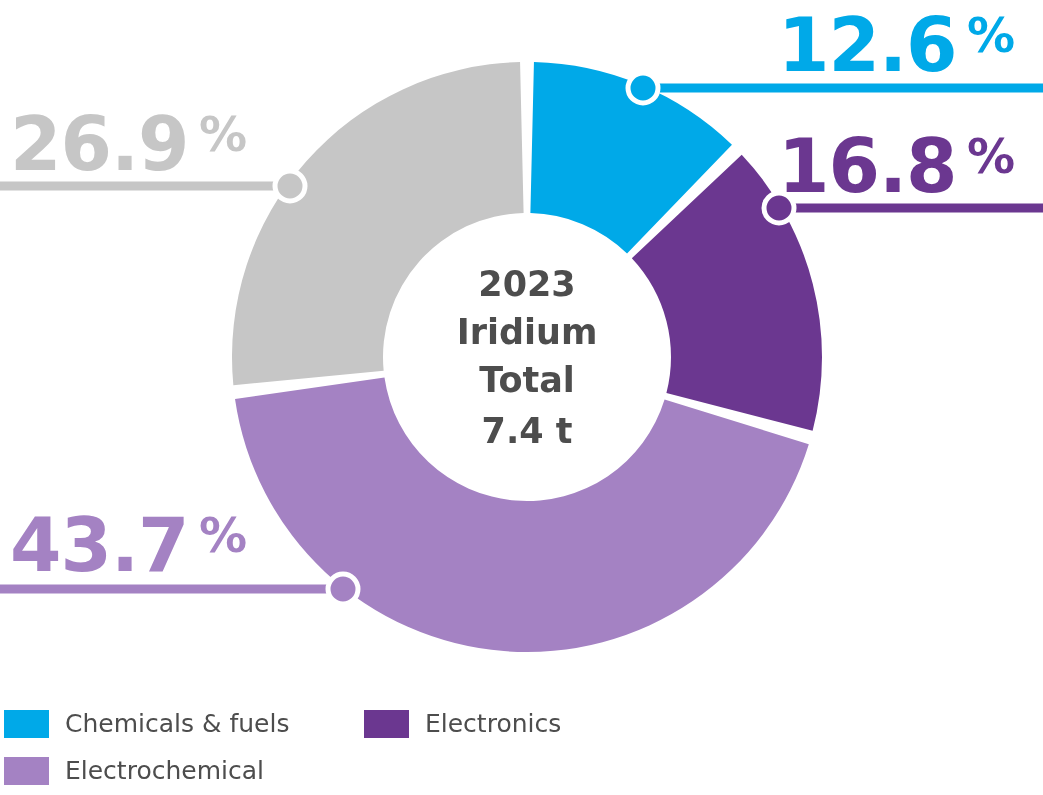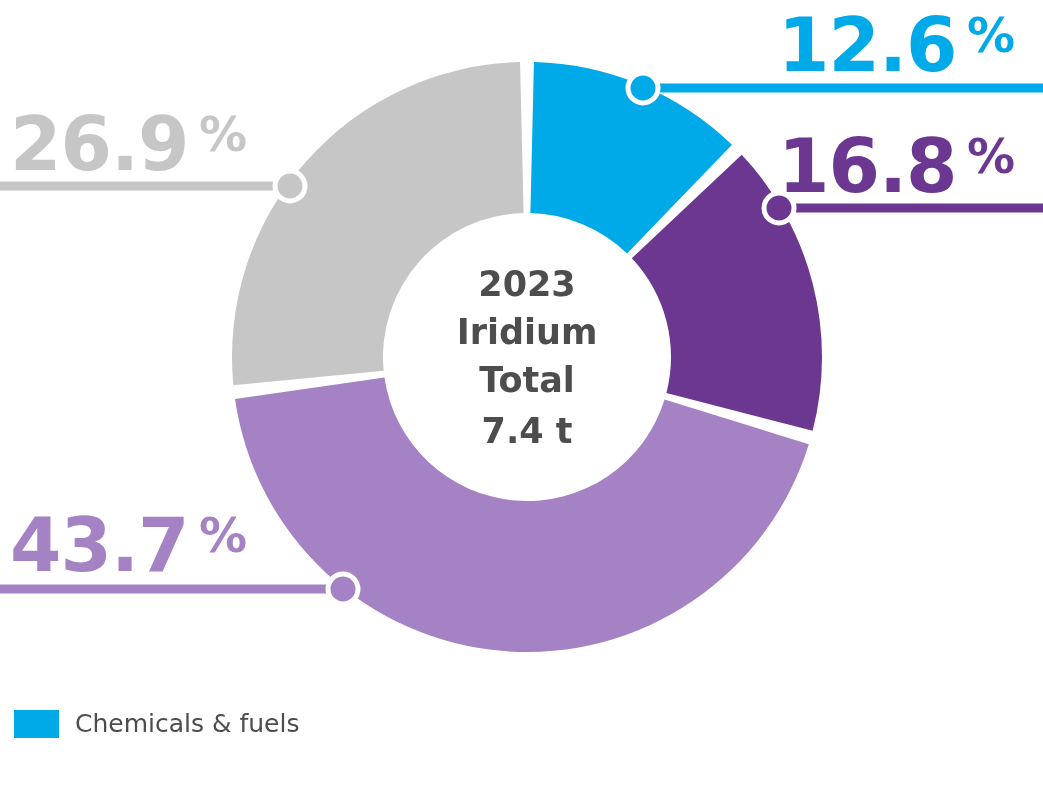--- a/index.html
+++ b/index.html
@@ -51,21 +51,21 @@
   .callout-pct {
     font-family: "DejaVu Sans", sans-serif;
     font-weight: bold;
     font-size: 48px;
     letter-spacing: -1px;
   }
 
   
   .legend {
     position: absolute;
-    left: 14px;
+    left: 4px;
     top: 700px;
     width: 700px;
     display: grid;
     grid-template-columns: 360px 360px;
     grid-auto-rows: 47px;
     align-items: center;
   }
   .legend-item {
     display: flex;
     align-items: center;
@@ -132,15 +132,23 @@
       <text id="callout-sym-3" class="callout-pct" x="199" y="552" text-anchor="start" fill="#a482c3">%</text>
     </g>
 
   </svg>
 
   <div class="legend">
     <div class="legend-item">
       <span class="legend-swatch" id="legend-swatch-0" style="background: rgb(0, 169, 232);"></span>
       <span class="legend-label">Chemicals &amp; fuels</span>
     </div>
+    <div class="legend-item">
+      <span class="legend-swatch" id="legend-swatch-1" style="background: rgb(107, 55, 144);"></span>
+      <span class="legend-label">Electronics</span>
+    </div>
+    <div class="legend-item">
+      <span class="legend-swatch" id="legend-swatch-2" style="background: rgb(164, 130, 195);"></span>
+      <span class="legend-label">Electrochemical</span>
+    </div>
   </div>
 
 </div>
 
 </body></html>

